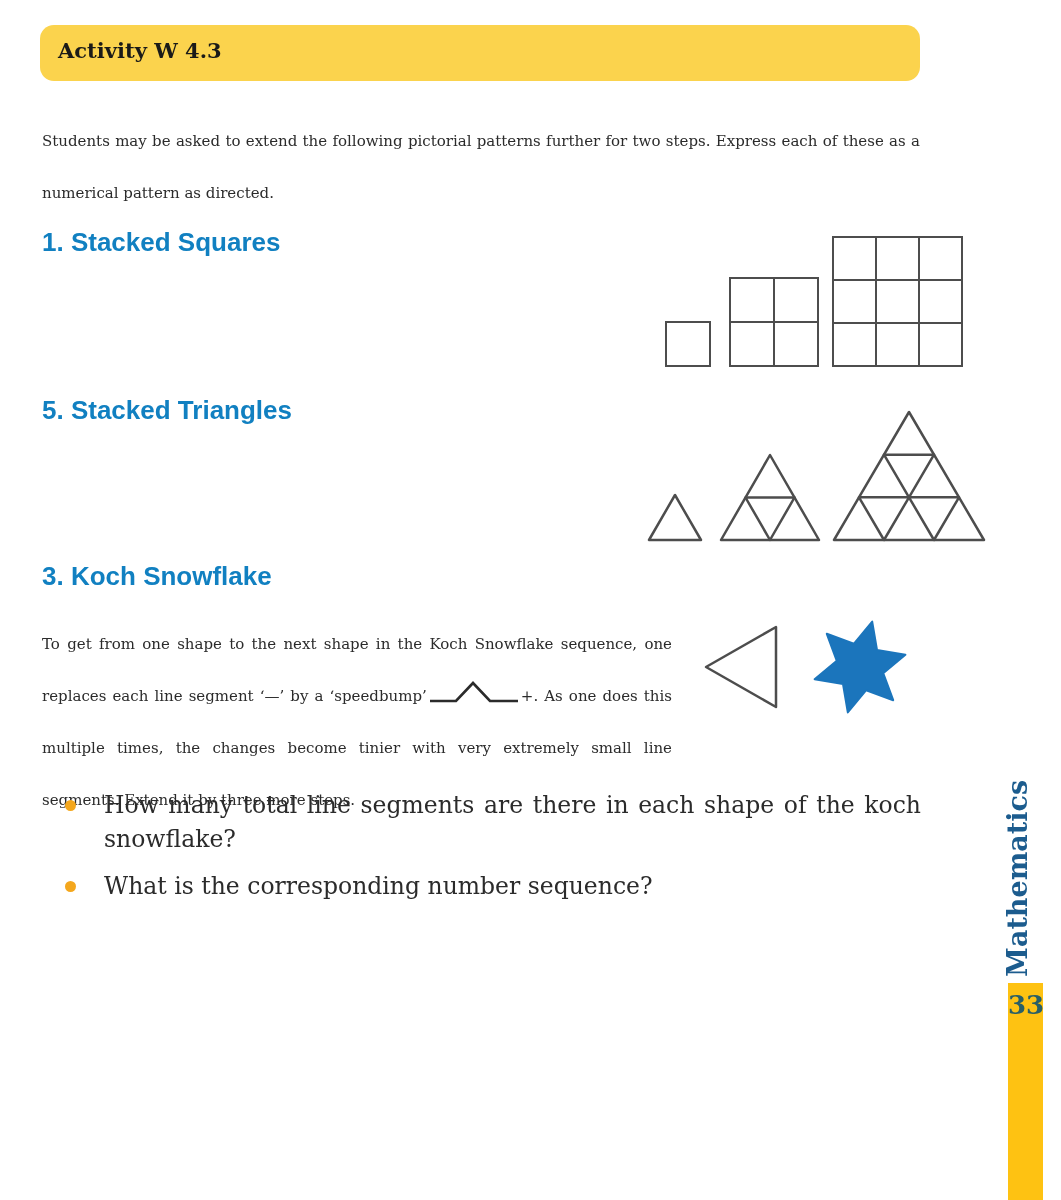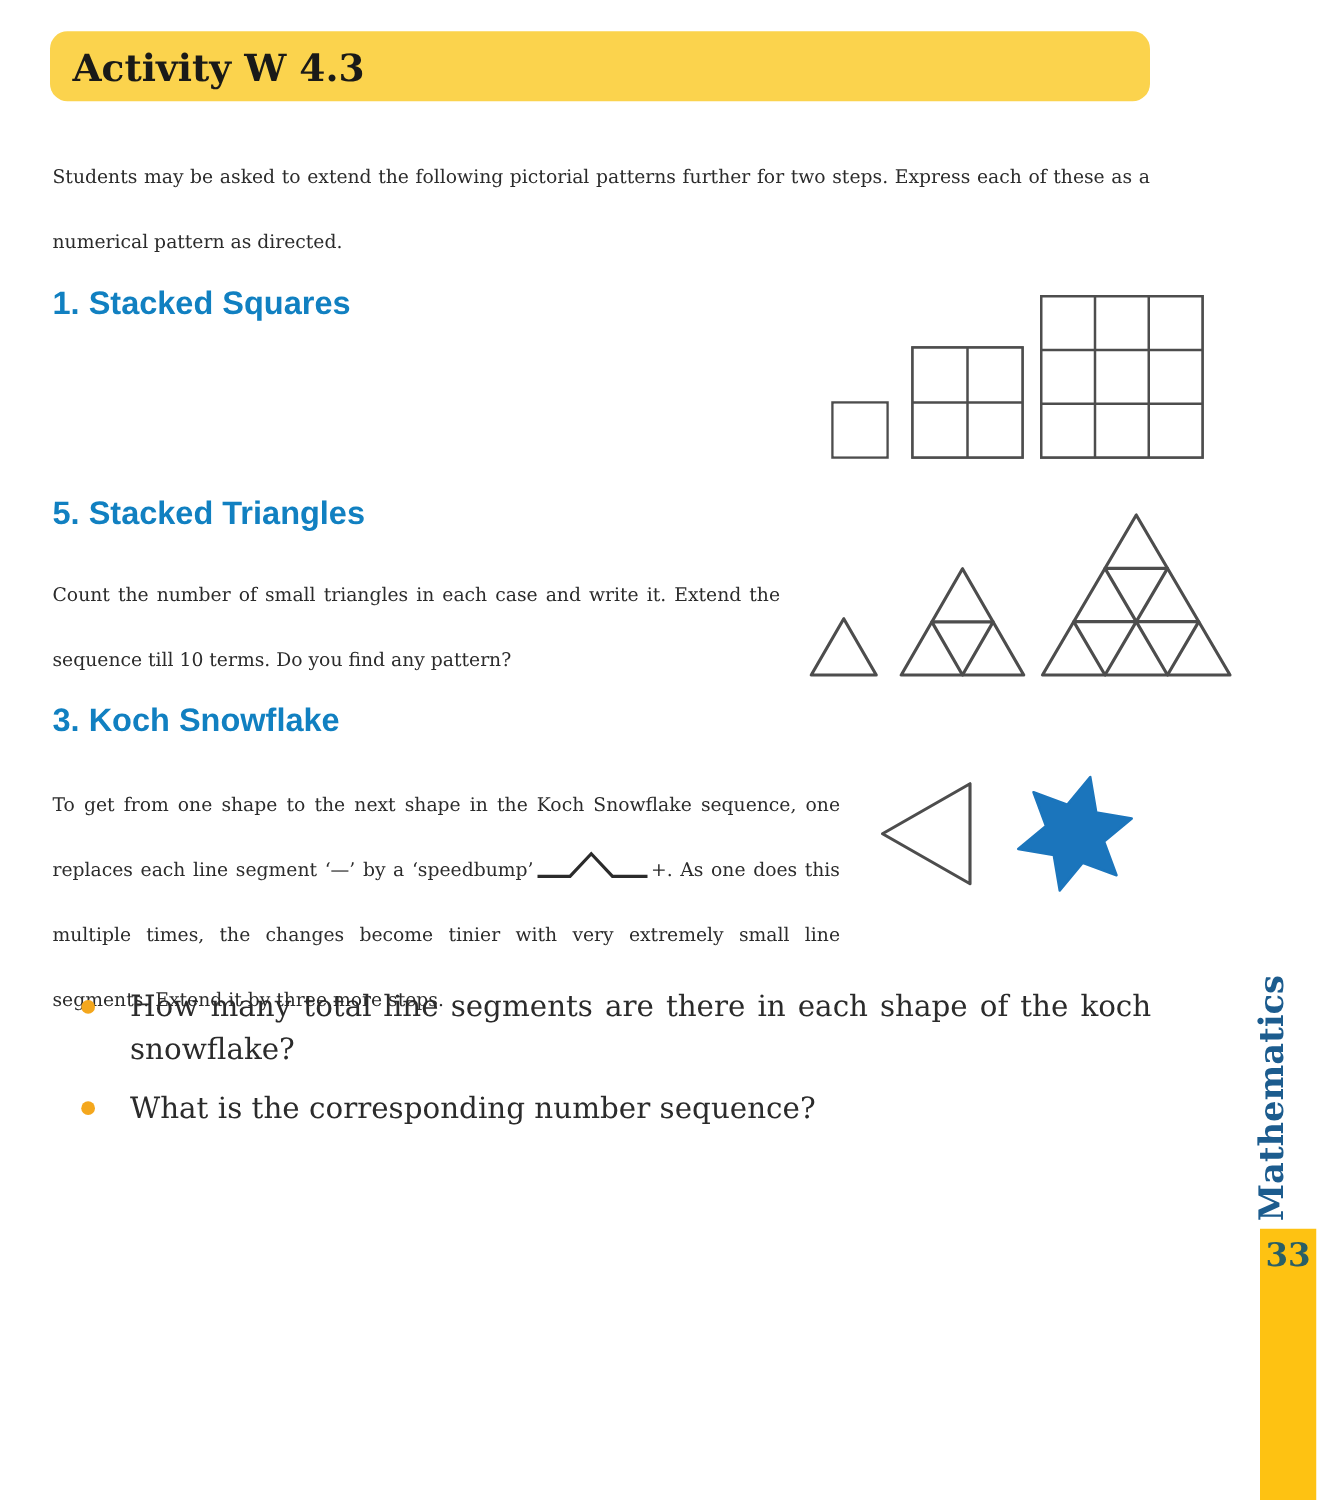--- a/index.html
+++ b/index.html
@@ -12,21 +12,21 @@
     color:var(--body-text,#2b2b2b);
   }
   
   .banner{
     position:absolute;left:40px;top:25px;width:880px;height:56px;
     background:var(--banner-yellow,#fbd34d);
     border-radius:14px;
   }
   .banner-title{
     margin:0;padding:13px 0 0 18px;
-    font-size:30px;font-weight:bold;
+    font-size:21px;font-weight:bold;
     color:var(--banner-title-color,#1a1a18);
     font-family:"DejaVu Serif", serif;
   }
   
   .para{
     position:absolute;
     font-size:15px;line-height:52px;
     text-align:justify;
   }
   .intro{left:42px;top:100px;width:878px;}
@@ -96,21 +96,21 @@
   
   .sidebar-label{
     position:absolute;left:1002px;top:977px;
     transform:rotate(-90deg);transform-origin:top left;
     white-space:nowrap;
     font-family:"DejaVu Serif", serif;
     font-weight:bold;font-size:27px;
     color:var(--sidebar-blue,#1c5c8e);
   }
   .page-tab{
-    position:absolute;left:1008px;top:983px;width:45px;height:217px;
+    position:absolute;left:1008px;top:983px;width:35px;height:217px;
     background:var(--tab-yellow,#fec212);
     box-sizing:border-box;text-align:center;padding-top:7px;
   }
   .page-number{
     font-size:26px;font-weight:bold;
     font-family:"DejaVu Serif", serif;
     color:var(--page-number-color,#2a5f66);
   }
 </style>
 </head>
@@ -143,21 +143,20 @@
       <div class="cell"></div>
         <div class="cell"></div>
         <div class="cell"></div>
       <div class="cell"></div>
         <div class="cell"></div>
         <div class="cell"></div>
     </div>
   </div>
 
   <h2 class="sec-heading h-tr">5. Stacked Triangles</h2>
-  <p class="para b-tr">Count the number of small triangles in each case and write it. Extend the sequence till 10 terms. Do you find any pattern?</p>
 
   <div class="triangles">
     <svg width="345" height="142" viewBox="0 0 345 142">
 
       <polygon points="3,137 55,137 29,92"></polygon>
 
       <polygon points="75,137 173,137 124,52"></polygon>
       <polygon points="99.5,94.5 148.5,94.5 124,137"></polygon>
 
       <polygon points="188,137 338,137 263,9"></polygon>

